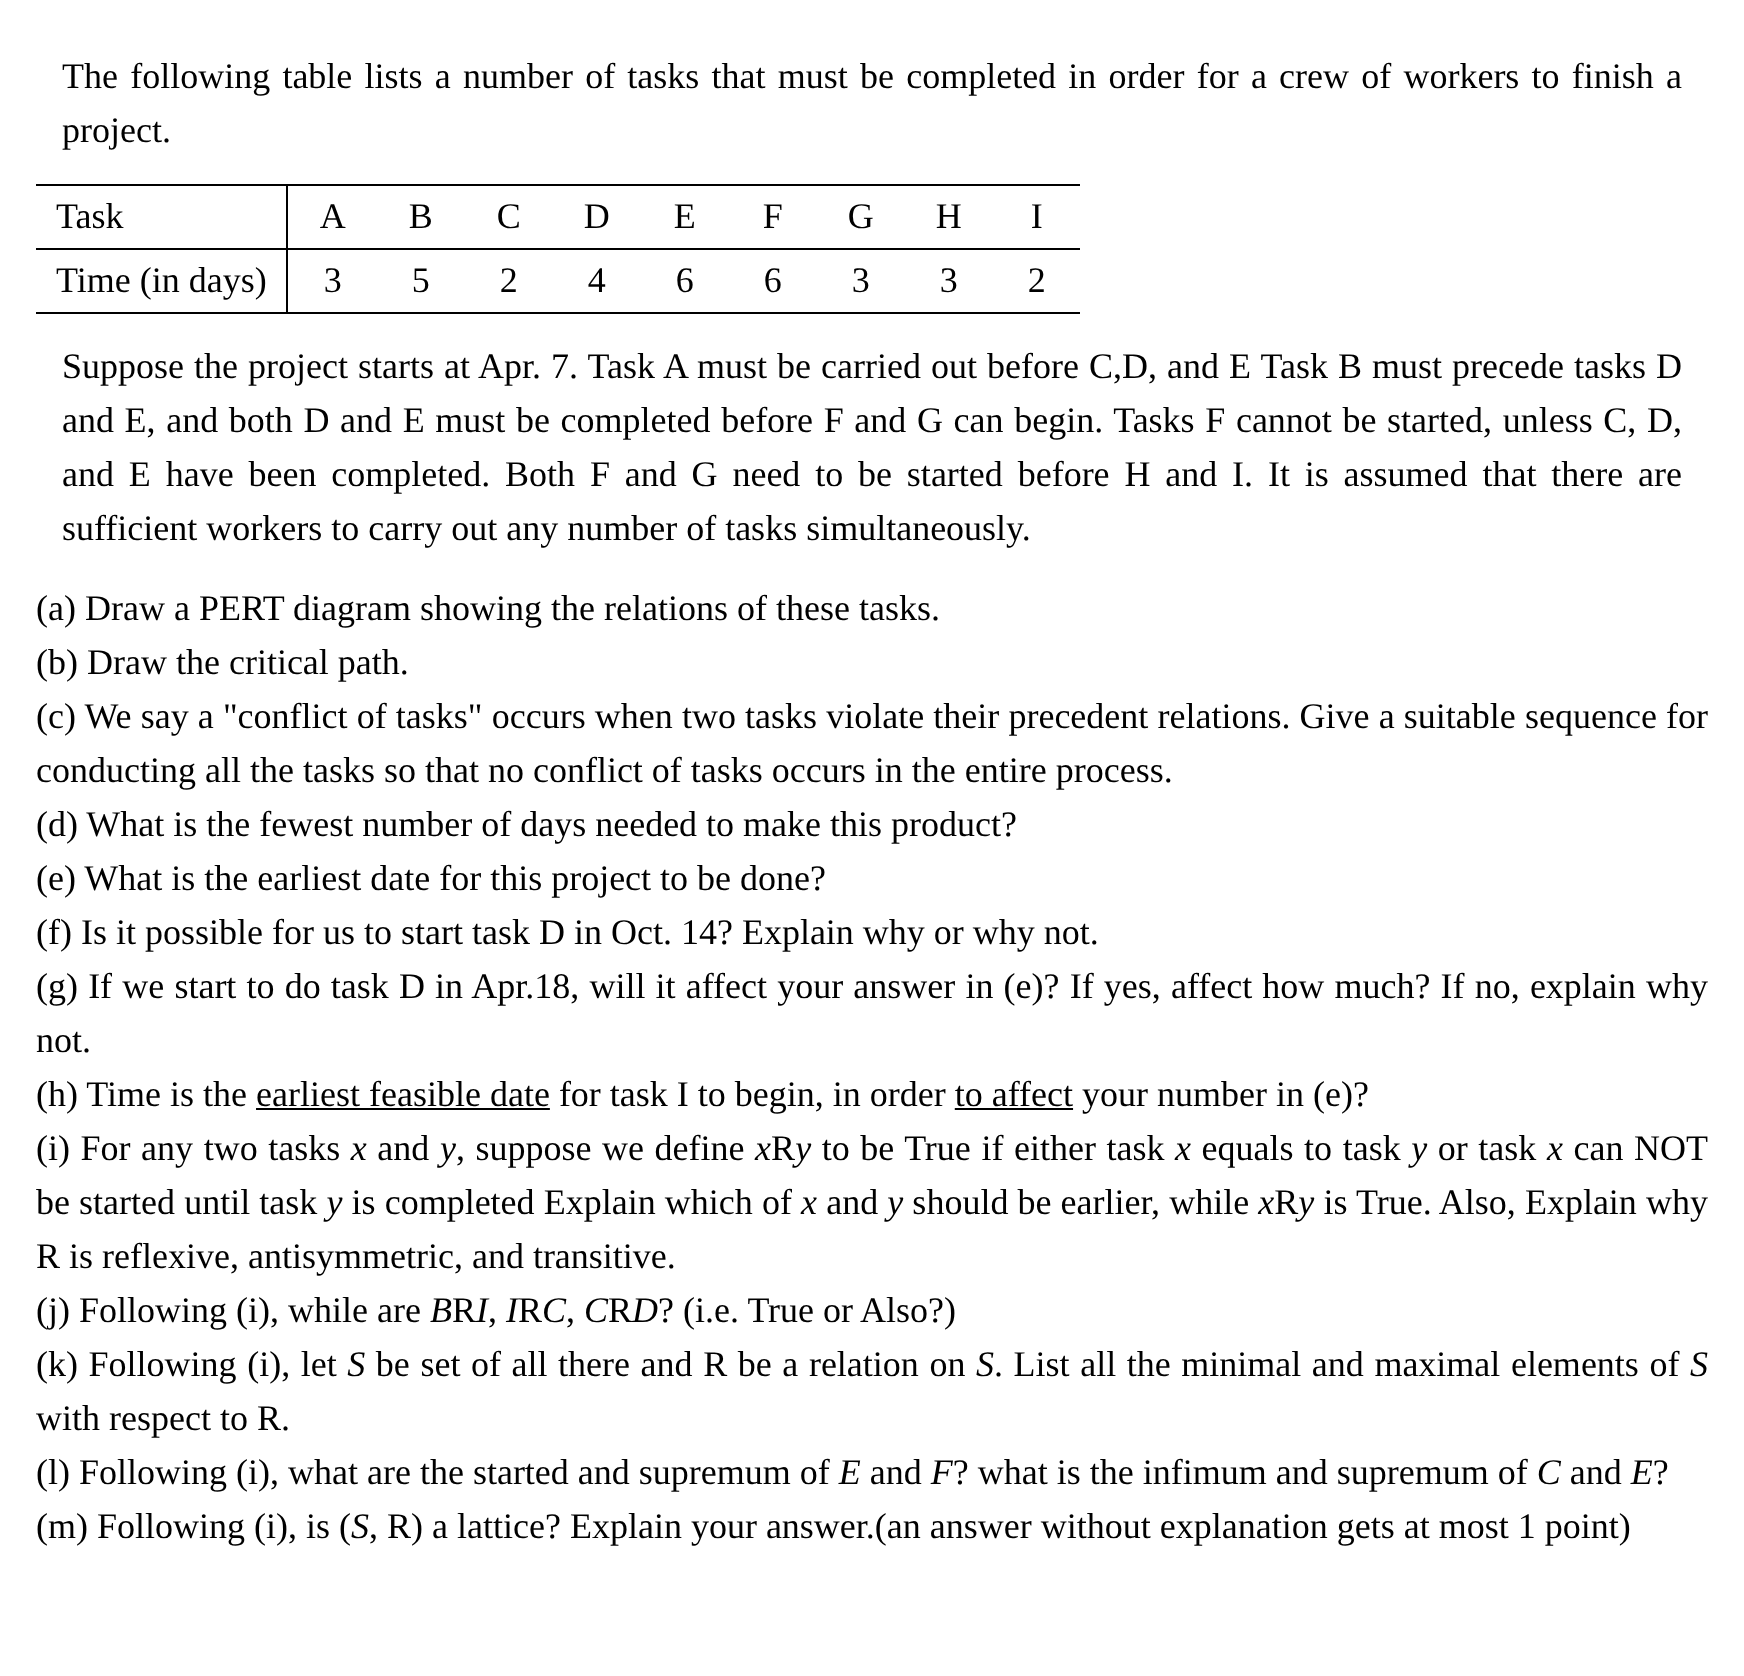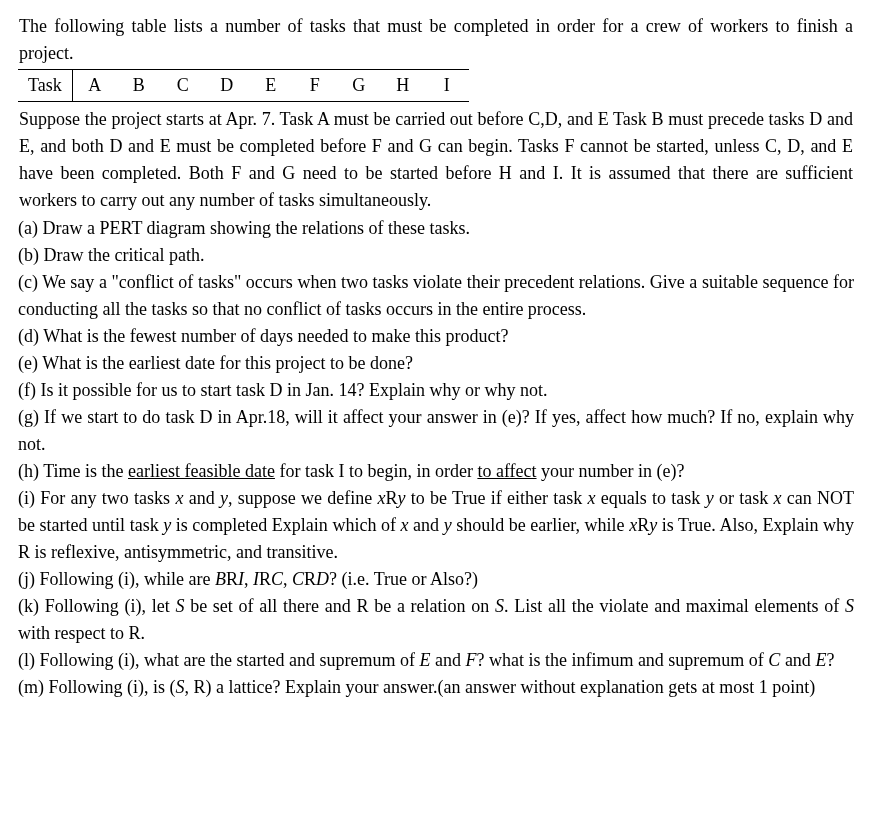--- a/index.html
+++ b/index.html
@@ -7,21 +7,21 @@
       font-size: 18px;
       line-height: 1.5;
       margin: 0;
       padding: 12px 18px;
       width: 872px;
       box-sizing: border-box;
       color: #000;
     }
     .para {
       text-align: justify;
-      margin: 1px;
+      margin: 13px;
     }
     table {
       border-collapse: collapse;
       margin: 2px 0 4px 0;
     }
     td {
       padding: 2px 8px;
       text-align: left;
     }
     td.c {
@@ -60,47 +60,59 @@
     <td class="c">A</td>
     <td class="c">B</td>
     <td class="c">C</td>
     <td class="c">D</td>
     <td class="c">E</td>
     <td class="c">F</td>
     <td class="c">G</td>
     <td class="c">H</td>
     <td class="c">I</td>
   </tr>
+  <tr class="row2">
+    <td class="first">Time (in days)</td>
+    <td class="c">3</td>
+    <td class="c">5</td>
+    <td class="c">2</td>
+    <td class="c">4</td>
+    <td class="c">6</td>
+    <td class="c">6</td>
+    <td class="c">3</td>
+    <td class="c">3</td>
+    <td class="c">2</td>
+  </tr>
 </tbody>
   </table>
 
 <p class="para">Suppose the project starts at Apr. 7. Task A must be carried out before C,D, and E Task B must precede tasks D and E, and both D and E must be completed before F and G can begin. Tasks F cannot be started, unless C, D, and E have been completed. Both F and G need to be started before H and I. It is assumed that there are sufficient workers to carry out any number of tasks simultaneously.</p>
 
 <p class="q">(a) Draw a PERT diagram showing the relations of these tasks.</p>
 <p class="q">(b) Draw the critical path.</p>
 <p class="q">(c) We say a "conflict of tasks" occurs when two tasks violate their precedent relations. Give a suitable sequence for conducting all the tasks so that no conflict of tasks occurs in the entire process.</p>
 <p class="q">(d) What is the fewest number of days needed to make this product?</p>
 <p class="q">(e) What is the earliest date for this project to be done?</p>
-<p class="q">(f) Is it possible for us to start task D in Jan. 14? Explain why or why not.</p>
+<p class="q">(f) Is it possible for us to start task D in Oct. 14? Explain why or why not.</p>
 <p class="q">(g) If we start to do task D in Apr.18, will it affect your answer in (e)? If yes, affect how much? If no, explain why not.</p>
 
 <p class="q">
   <span>(h) Time is the </span><span class="ul bold">earliest feasible date</span><span> for task I to begin, in order </span><span class="ul bold">to affect</span><span> your number in (e)?</span>
 </p>
 
 <p class="q">
   <span>(i)  For any two tasks </span><span class="ital">x</span><span> and </span><span class="ital">y</span><span>, suppose we define </span><span class="ital">x</span><span class="bold">R</span><span class="ital">y</span><span> to be True if either task </span><span class="ital">x</span><span> equals to task </span><span class="ital">y</span><span> or task </span><span class="ital">x</span><span> can NOT be started until task </span><span class="ital">y</span><span> is completed  Explain which of </span><span class="ital">x</span><span> and </span><span class="ital">y</span><span> should be earlier, while </span><span class="ital">x</span><span class="bold">R</span><span class="ital">y</span><span> is True.  Also, Explain why </span><span class="bold">R</span><span> is reflexive, antisymmetric, and transitive.</span>
 </p>
 
 <p class="q">
   <span>(j)  Following (i), while are </span><span class="ital">B</span><span class="bold">R</span><span class="ital">I</span><span>, </span><span class="ital">I</span><span class="bold">R</span><span class="ital">C</span><span>, </span><span class="ital">C</span><span class="bold">R</span><span class="ital">D</span><span>? (i.e. True or Also?)</span>
 </p>
 
 <p class="q">
-  <span>(k)  Following (i), let </span><span class="ital">S</span><span> be set of all there and </span><span class="bold">R</span><span> be a relation on </span><span class="ital">S</span><span>. List all the violate and maximal elements of </span><span class="ital">S</span><span> with respect to </span><span class="bold">R</span><span>.</span>
+  <span>(k)  Following (i), let </span><span class="ital">S</span><span> be set of all there and </span><span class="bold">R</span><span> be a relation on </span><span class="ital">S</span><span>. List all the minimal and maximal elements of </span><span class="ital">S</span><span> with respect to </span><span class="bold">R</span><span>.</span>
 </p>
 
 <p class="q">
   <span>(l)  Following (i), what are the started and supremum of </span><span class="ital">E</span><span> and </span><span class="ital">F</span><span>?  what is the infimum and supremum of </span><span class="ital">C</span><span> and </span><span class="ital">E</span><span>?</span>
 </p>
 
 <p class="q">
   <span>(m)  Following (i), is (</span><span class="ital">S</span><span>, </span><span class="bold">R</span><span>) a lattice? Explain your answer.(an answer without explanation gets at most 1 point)</span>
 </p>
 

